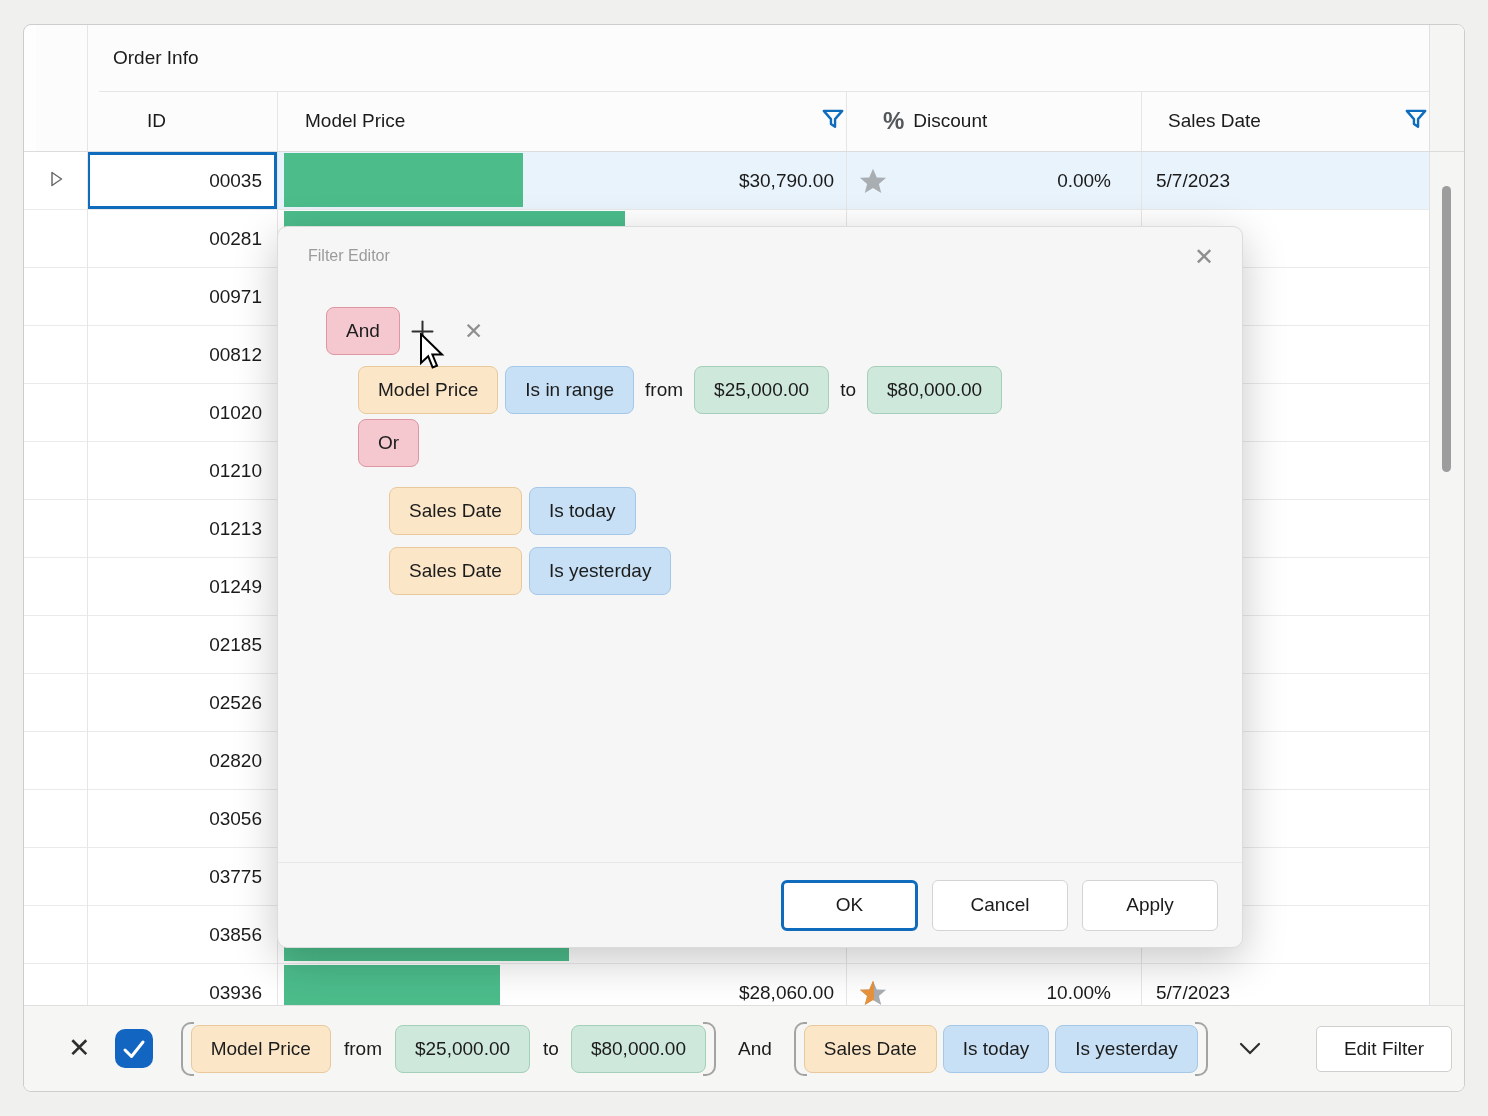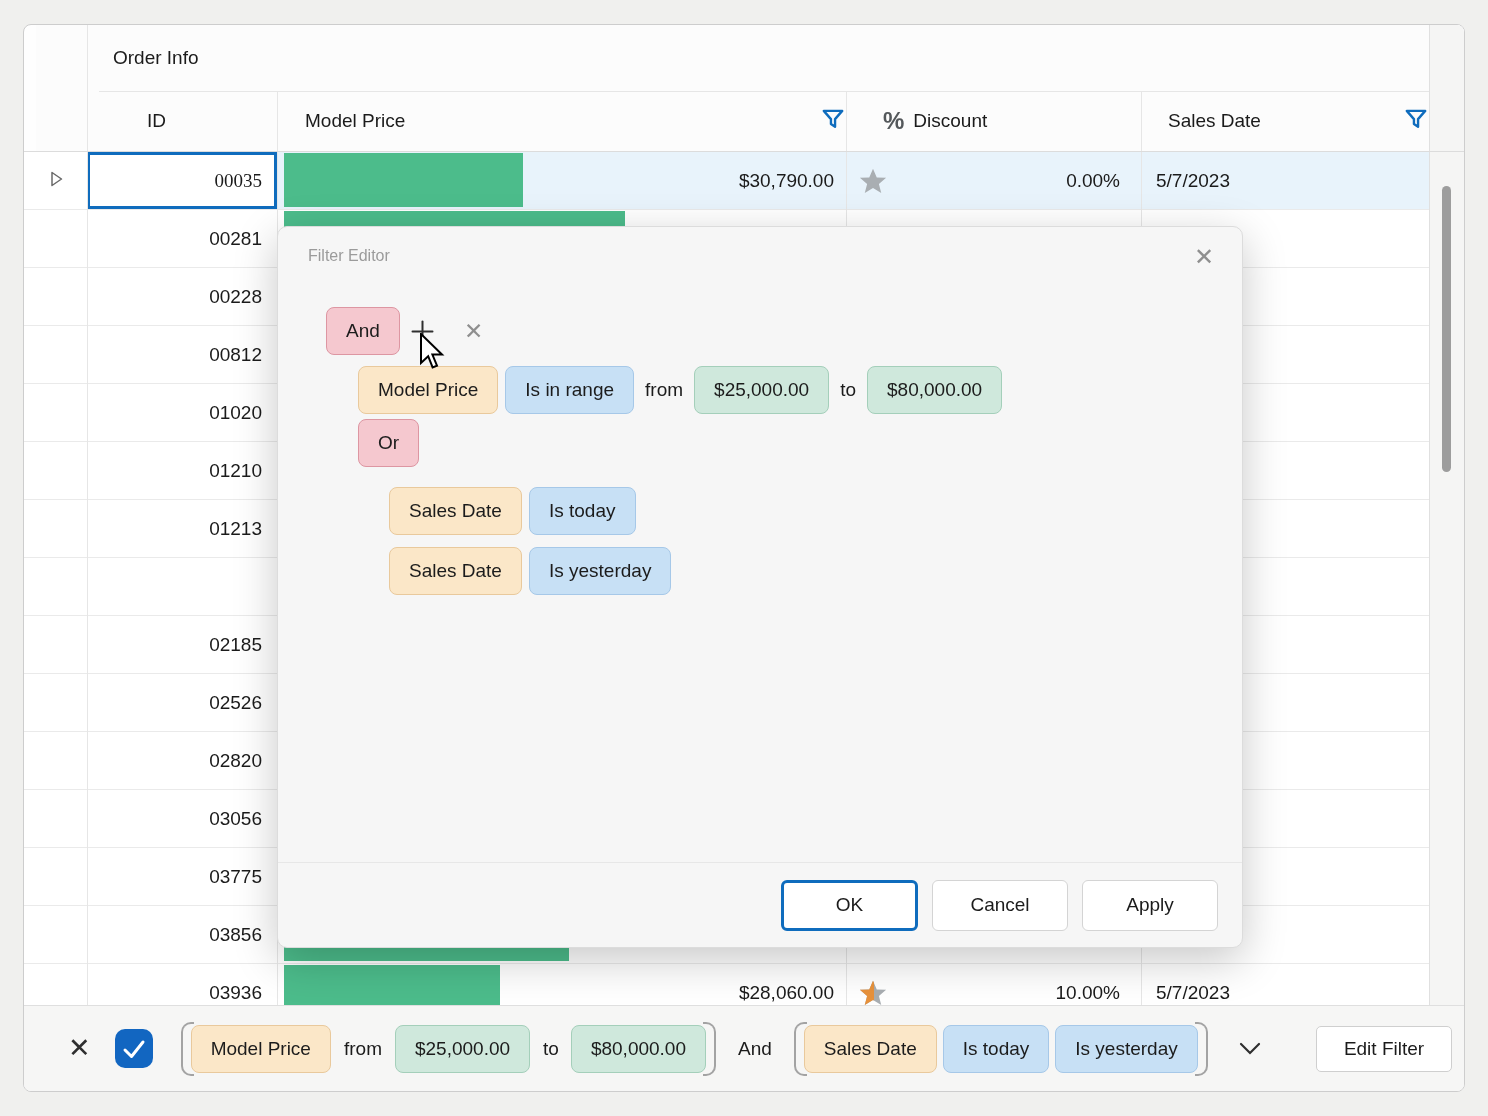--- a/index.html
+++ b/index.html
@@ -41,27 +41,27 @@
   
   .grid-body { position:absolute; left:0; top:127px; width:1405px; height:853px; overflow:hidden; background:#fff; }
   .row { position:relative; width:1405px; height:58px; border-bottom:1px solid #eaeaea; }
   .cell { position:absolute; top:0; height:57px; }
   .c-expand { left:0; width:63px; display:flex; align-items:center; justify-content:center; }
   .c-id { left:63px; width:190px; display:flex; align-items:center; justify-content:flex-end; padding-right:15px; font-size:19px; background:#fff; }
   .c-price { left:253px; width:569px; }
   .c-disc { left:822px; width:295px; display:flex; align-items:center; }
   .c-date { left:1117px; width:288px; display:flex; align-items:center; padding-left:15px; font-size:19px; }
   .row.selected .c-price, .row.selected .c-disc, .row.selected .c-date { background:#e8f3fb; }
-  .row.selected .c-id { box-shadow:inset 0 0 0 3px var(--accent,#0f6cbd); z-index:1;font-family:Liberation Serif, serif; }
+  .row.selected .c-id { box-shadow:inset 0 0 0 3px var(--accent,#0f6cbd); z-index:1; }
   .bar { position:absolute; left:7px; top:1px; bottom:2px; background:var(--bar-green,#4cbc8b); }
   .price-val { position:absolute; right:12px; top:0; height:57px; display:flex; align-items:center; font-size:19px; }
   .star-wrap { position:relative; width:30px; height:30px; margin-left:12px; flex:0 0 auto; }
   .star-wrap svg { position:absolute; left:0; top:0; }
   .star-clip { position:absolute; left:0; top:0; width:16px; height:30px; overflow:hidden; }
-  .disc-val { position:absolute; right:21px; top:0; height:57px; display:flex; align-items:center; font-size:19px;text-align:center; }
+  .disc-val { position:absolute; right:30px; top:0; height:57px; display:flex; align-items:center; font-size:19px;text-align:center; }
 
   
   .gutter { position:absolute; left:1406px; top:0; width:34px; height:980px; background:#f5f5f4; }
   .scroll-thumb { position:absolute; left:1418px; top:161px; width:9px; height:286px; border-radius:5px; background:#9d9d9d; z-index:4; }
 
   
   .filter-bar {
     position:absolute; left:0; top:980px; width:1440px; height:86px;
     background:#f6f6f5; border-top:1px solid #dfdfdf;
     display:flex; align-items:center; padding-left:44px;
@@ -190,21 +190,21 @@
           <div class="cell c-expand"></div>
           <div class="cell c-id">00281</div>
           <div class="cell c-price">
             <div class="bar" style="width: 60%;"></div>
           </div>
           <div class="cell c-disc"></div>
           <div class="cell c-date"></div>
         </div>
         <div class="row">
           <div class="cell c-expand"></div>
-          <div class="cell c-id">00228</div>
+          <div class="cell c-id">00971</div>
           <div class="cell c-price"></div>
           <div class="cell c-disc"></div>
           <div class="cell c-date"></div>
         </div>
         <div class="row">
           <div class="cell c-expand"></div>
           <div class="cell c-id">00812</div>
           <div class="cell c-price"></div>
           <div class="cell c-disc"></div>
           <div class="cell c-date"></div>
@@ -225,20 +225,21 @@
         </div>
         <div class="row">
           <div class="cell c-expand"></div>
           <div class="cell c-id">01213</div>
           <div class="cell c-price"></div>
           <div class="cell c-disc"></div>
           <div class="cell c-date"></div>
         </div>
         <div class="row">
           <div class="cell c-expand"></div>
+          <div class="cell c-id">01249</div>
           <div class="cell c-price"></div>
           <div class="cell c-disc"></div>
           <div class="cell c-date"></div>
         </div>
         <div class="row">
           <div class="cell c-expand"></div>
           <div class="cell c-id">02185</div>
           <div class="cell c-price"></div>
           <div class="cell c-disc"></div>
           <div class="cell c-date"></div>

